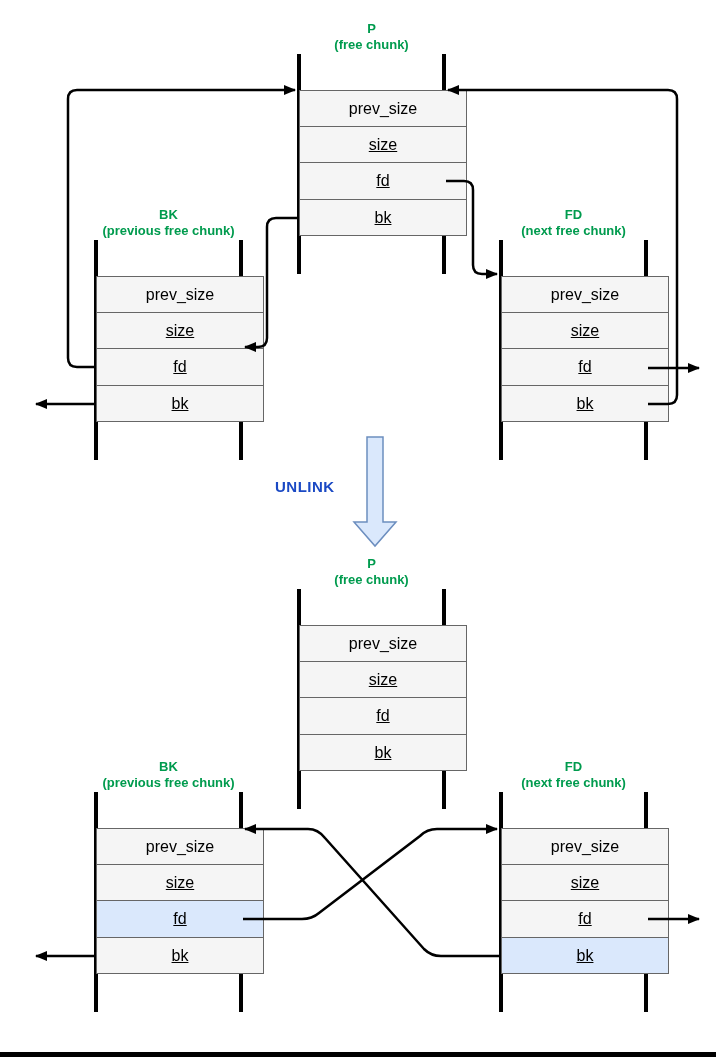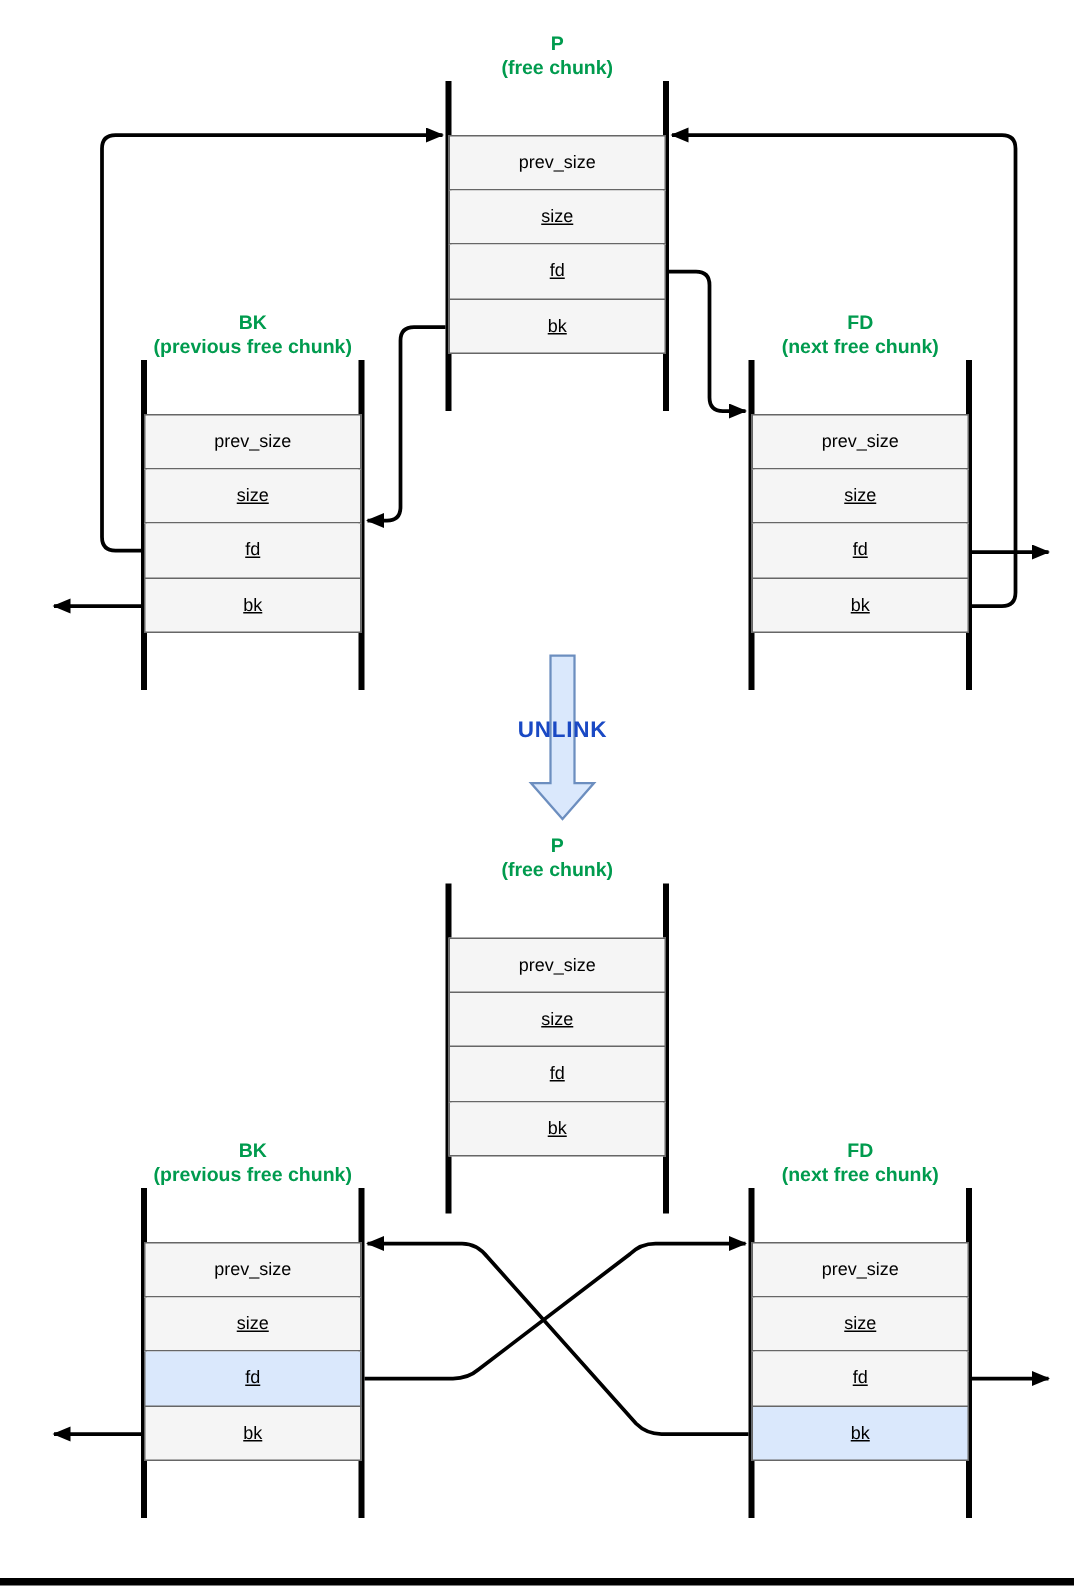--- a/index.html
+++ b/index.html
@@ -14,32 +14,32 @@
   }
   .canvas{position:absolute;left:0;top:0;width:716px;height:1064px;}
   .chunk-title{
     position:absolute;width:220px;text-align:center;
     font-size:13px;font-weight:bold;line-height:16px;color:var(--green);
     white-space:nowrap;
   }
   .bar{position:absolute;width:4px;height:220px;background:var(--line);}
   .rows{position:absolute;width:145px;}
   .row{
-    box-sizing:border-box;width:145px;height:36.5px;
+    box-sizing:border-box;width:168px;height:36.5px;
     background:var(--row-fill);border:1px solid var(--row-border);
-    text-align:center;line-height:35px;font-size:12px;
+    text-align:center;line-height:35px;font-size:16px;
   }
   .row + .row{border-top:none;text-decoration:underline;}
   .row.hl{background:var(--highlight);}
   svg.overlay{position:absolute;left:0;top:0;pointer-events:none;}
   .arrow{fill:none;stroke:var(--line);stroke-width:2.5;marker-end:url(#ah);}
   #ah path{fill:var(--line);}
   .unlink-shape{fill:var(--unlink-fill);stroke:var(--unlink-stroke);stroke-width:1.5;}
   .unlink-label{
-    position:absolute;left:275px;top:478px;width:200px;text-align:center;
+    position:absolute;left:275px;top:478px;width:200px;text-align:left;
     font-size:15px;font-weight:bold;color:var(--unlink-text);letter-spacing:.5px;
   }
   .bottom-rule{position:absolute;left:0;top:1052px;width:716px;height:5px;background:var(--line);}
 </style>
 </head>
 <body>
 
 <div class="canvas">
 
   <div class="chunk-title" style="left:261.5px;top:21px;">

